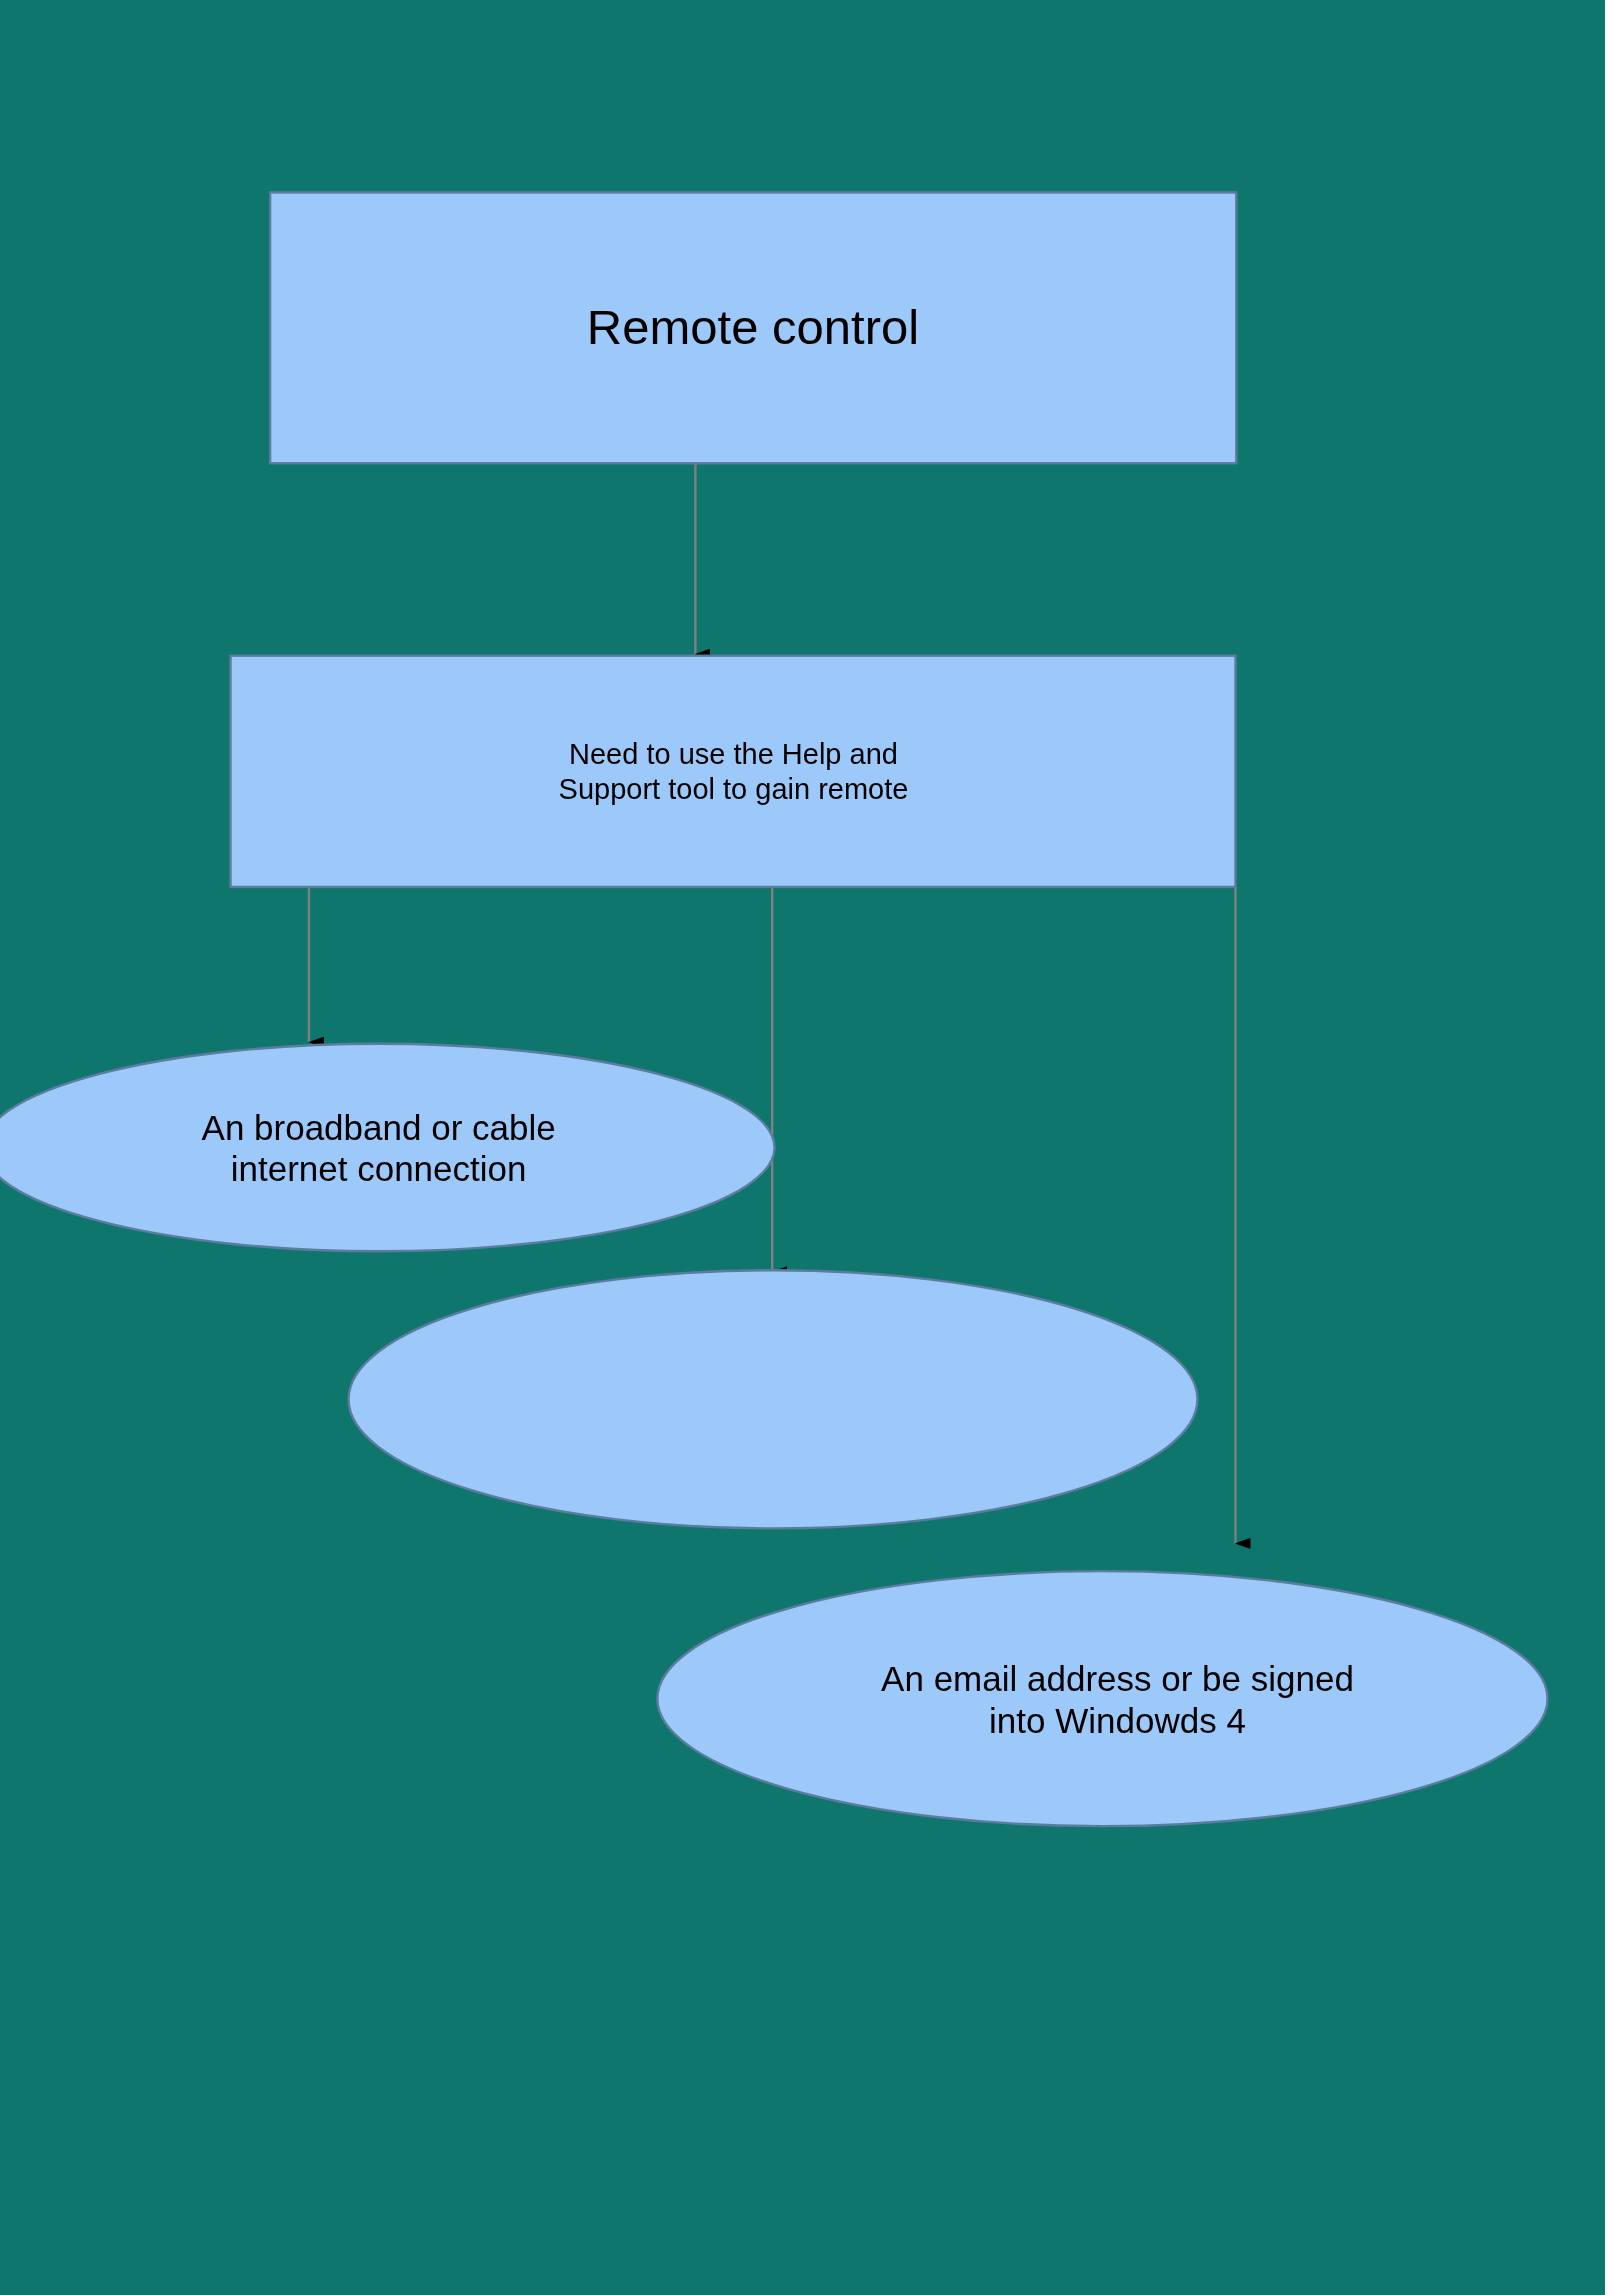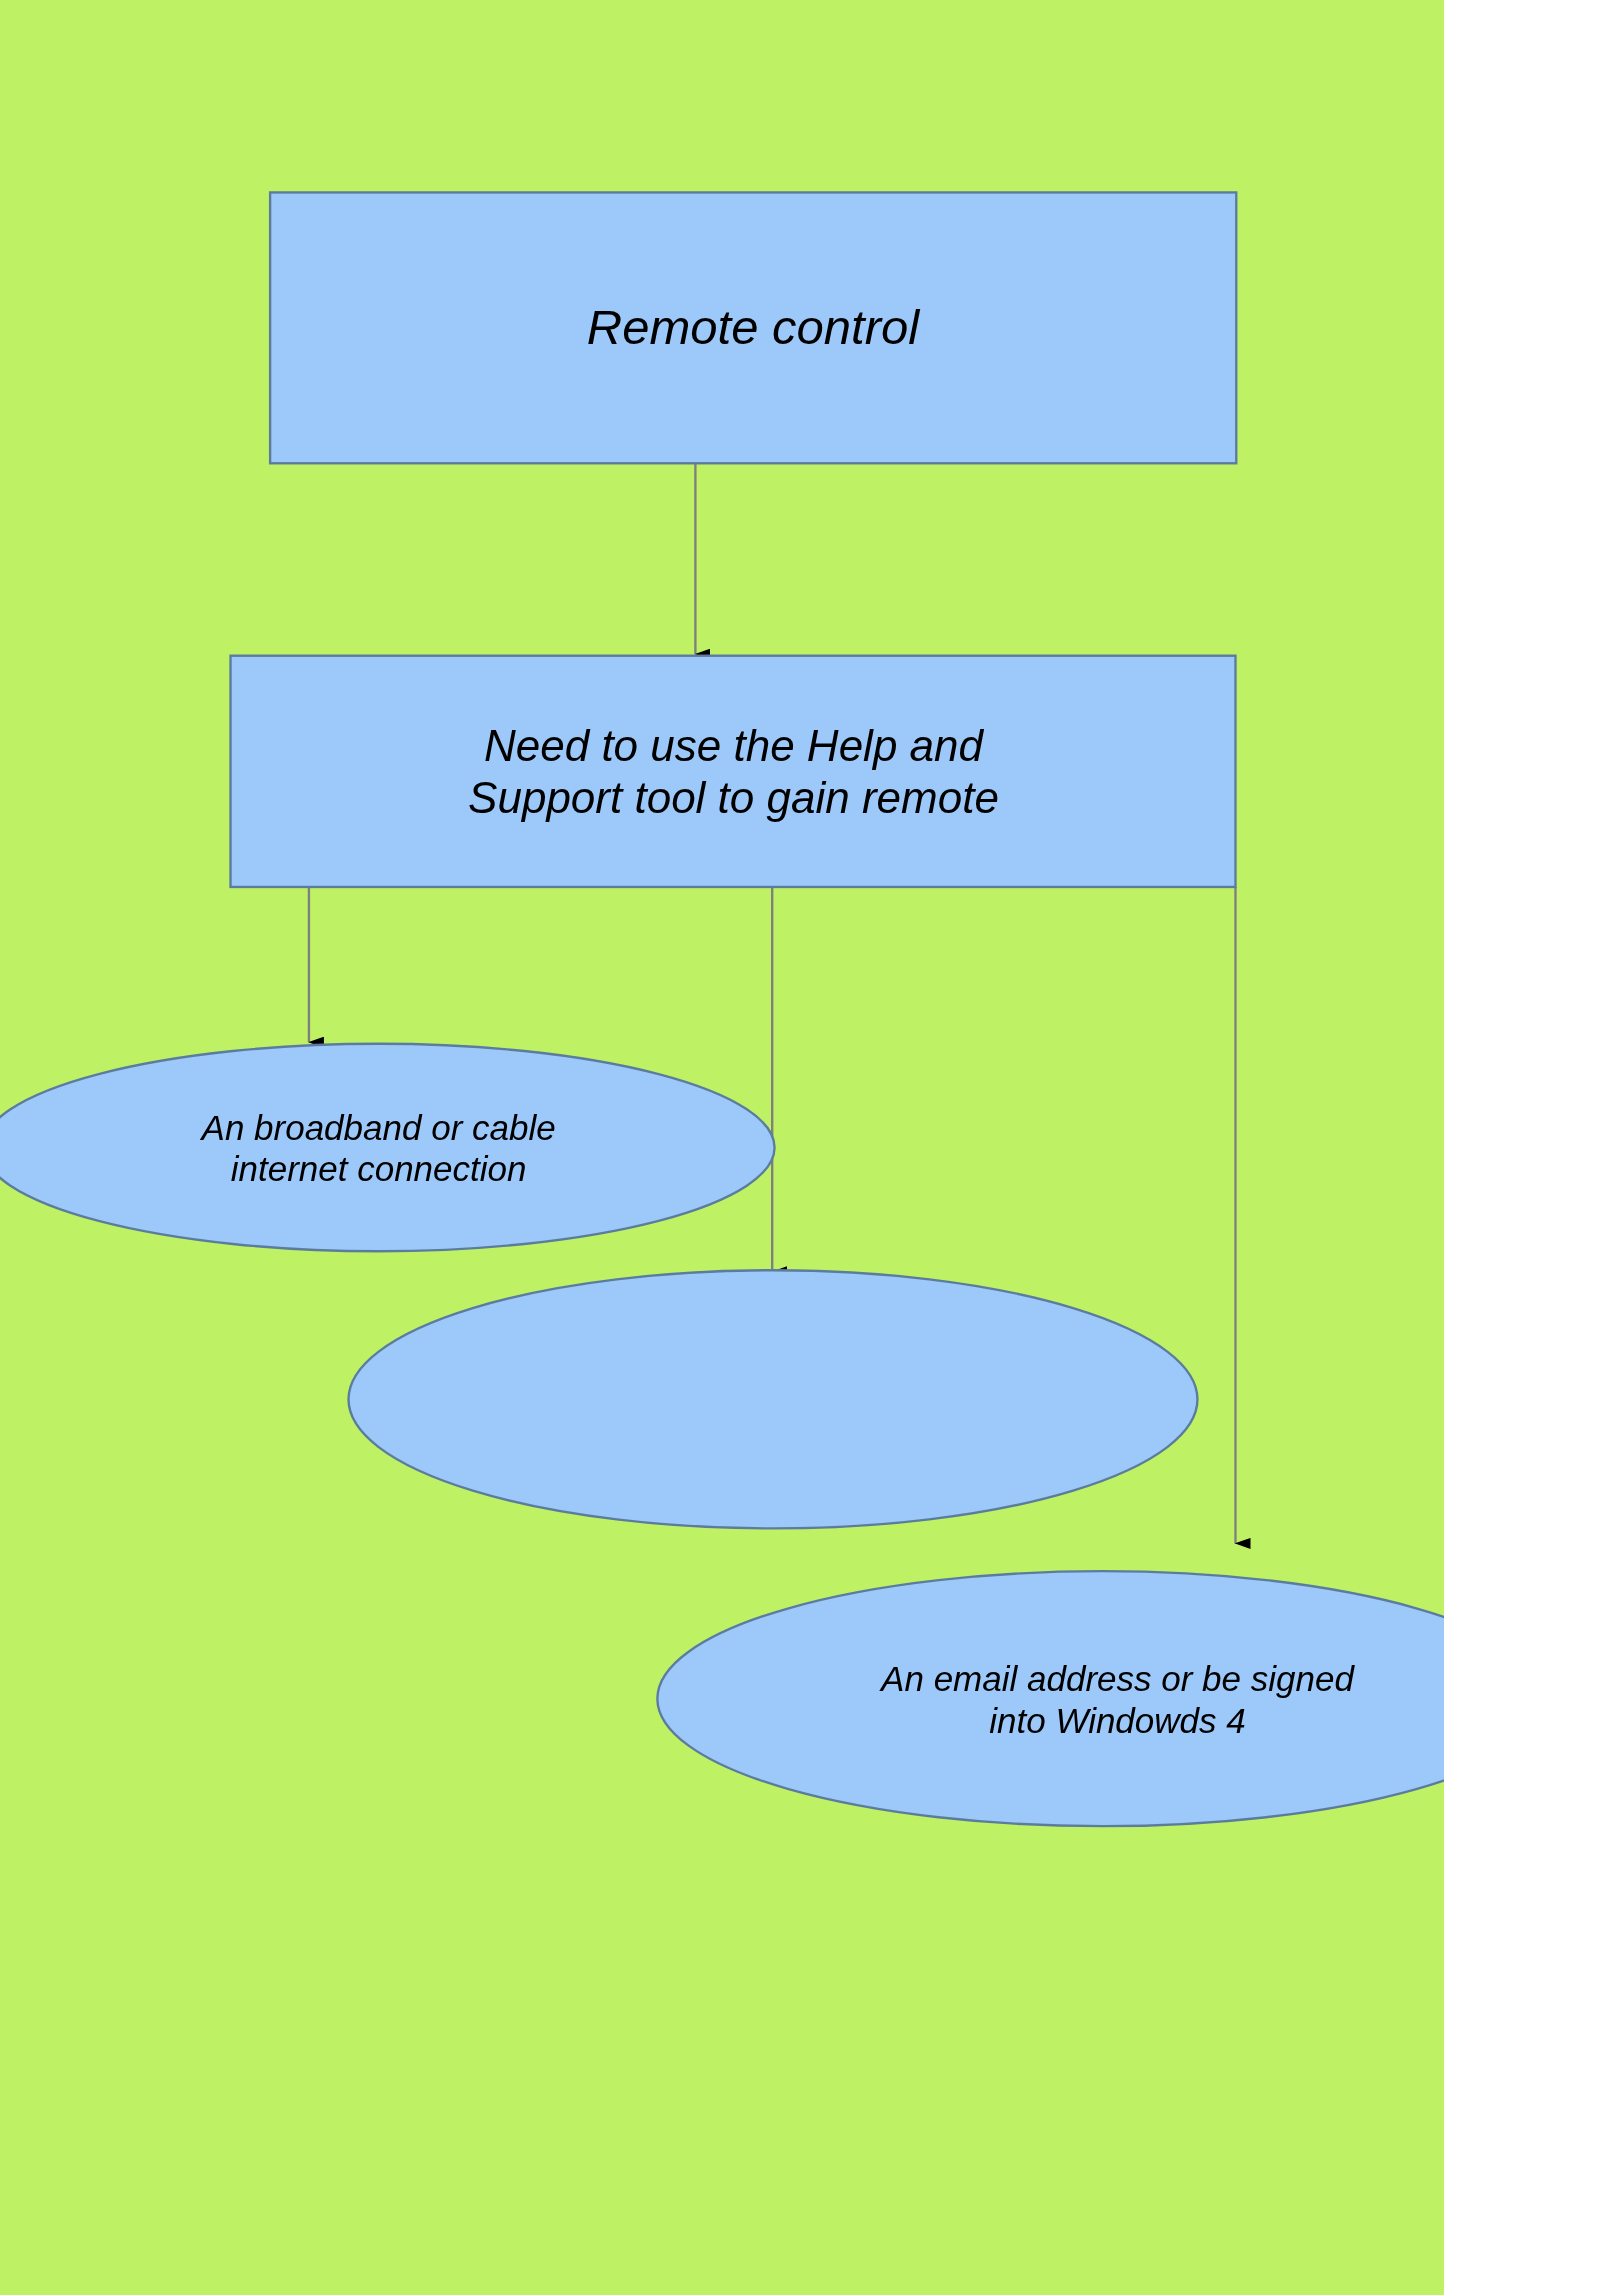--- a/index.html
+++ b/index.html
@@ -6,25 +6,24 @@
   html, body {
     margin: 0;
     padding: 0;
     background: #ffffff;
   }
   body {
     font-family: "Liberation Sans", sans-serif;
   }
   #canvas {
     position: relative;
-    width: 1444px;
+    width: 1605px;
     height: 2295px;
-    background: #bef264;
+    background: #0f766e;
     overflow: hidden;
-    font-style: italic;
   }
   #diagram-svg {
     position: absolute;
     left: 0;
     top: 0;
     width: 1622px;
     height: 2295px;
   }
   .node-text {
     position: absolute;
@@ -34,21 +33,21 @@
     text-align: center;
     color: #000000;
     line-height: 1.18;
     white-space: pre-line;
     pointer-events: none;
   }
   .box-title-text {
     font-size: 49px;
   }
   .box-body-text {
-    font-size: 44px;
+    font-size: 29px;
   }
   .ellipse-text {
     font-size: 35px;
   }
 </style>
 </head>
 <body>
 
 <div id="canvas">
 

